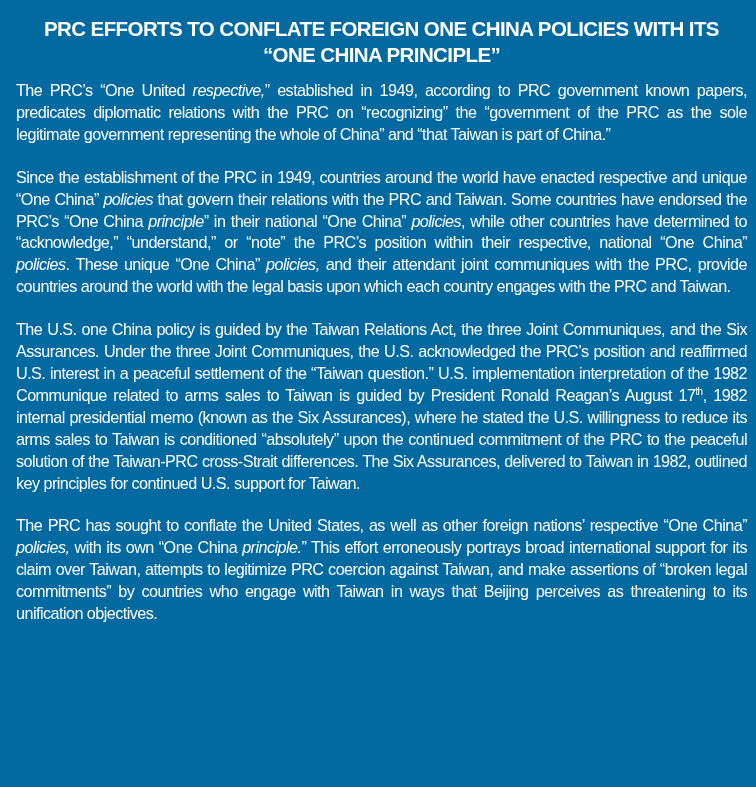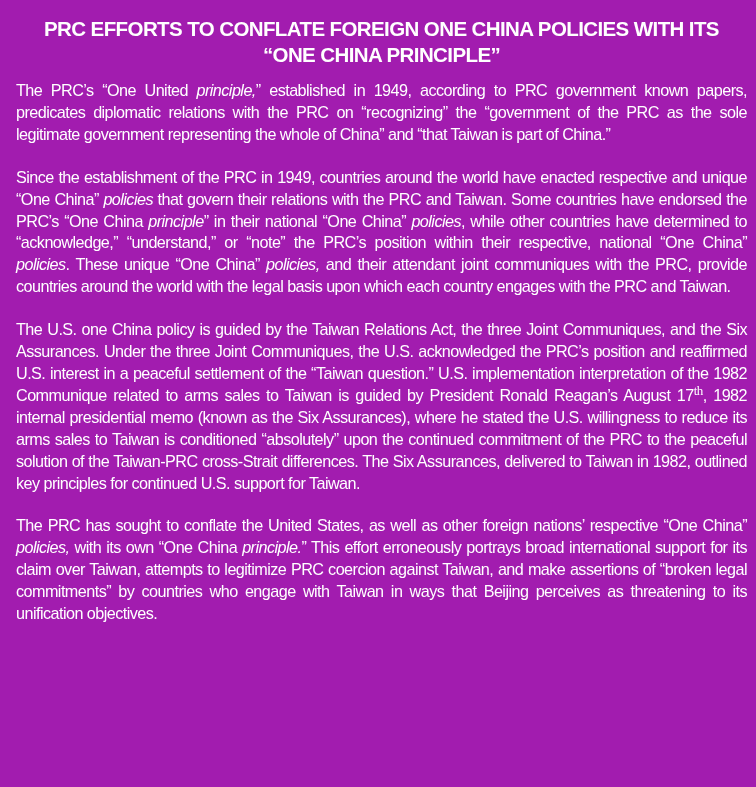--- a/index.html
+++ b/index.html
@@ -11,21 +11,21 @@
       height: 787px;
       background: #2E5394;
       overflow: hidden;
       font-family: "Liberation Sans", sans-serif;
       color: #ffffff;
     }
     .panel {
       position: relative;
       width: 756px;
       height: 787px;
-      background: #a21caf;
+      background: #0369a1;
       box-sizing: border-box;
       padding: 16px 9px 4px 16px;
     }
     .title {
       text-align: center;
       font-family: "Liberation Sans", sans-serif;
       font-weight: bold;
       font-size: 20.5px;
       line-height: 26px;
       letter-spacing: -0.6px;
@@ -35,30 +35,30 @@
     .para {
       font-size: 16.2px;
       line-height: 21.9px;
       text-align: justify;
       letter-spacing: -0.55px;
       word-spacing: 0px;
       margin: 0 0 21px 0;
       text-align-last: left;
     }
     .para em { font-style: italic; }
-    .para sup { font-size: 13px; line-height: 0; vertical-align: super; font-family: Liberation Serif, serif; }
+    .para sup { font-size: 10px; line-height: 0; vertical-align: super; }
   </style>
 </head>
 <body>
 
 <div class="panel">
   <h1 class="title">PRC EFFORTS TO CONFLATE FOREIGN ONE CHINA POLICIES WITH ITS “ONE CHINA PRINCIPLE”</h1>
 
   <p class="para">
-    <span>The PRC’s “One United </span><em>principle,</em><span>” established in 1949, according to PRC government known papers, predicates diplomatic relations with the PRC on “recognizing” the “government of the PRC as the sole legitimate government representing the whole of China” and “that Taiwan is part of China.”</span>
+    <span>The PRC’s “One United </span><em>respective,</em><span>” established in 1949, according to PRC government known papers, predicates diplomatic relations with the PRC on “recognizing” the “government of the PRC as the sole legitimate government representing the whole of China” and “that Taiwan is part of China.”</span>
   </p>
 
   <p class="para">
     <span>Since the establishment of the PRC in 1949, countries around the world have enacted respective and unique “One China” </span><em>policies</em><span> that govern their relations with the PRC and Taiwan. Some countries have endorsed the PRC’s “One China </span><em>principle</em><span>” in their national “One China” </span><em>policies</em><span>, while other countries have determined to “acknowledge,” “understand,” or “note” the PRC’s position within their respective, national “One China” </span><em>policies</em><span>. These unique “One China” </span><em>policies,</em><span> and their attendant joint communiques with the PRC, provide countries around the world with the legal basis upon which each country engages with the PRC and Taiwan.</span>
   </p>
 
   <p class="para">
     <span>The U.S. one China policy is guided by the Taiwan Relations Act, the three Joint Communiques, and the Six Assurances. Under the three Joint Communiques, the U.S. acknowledged the PRC’s position and reaffirmed U.S. interest in a peaceful settlement of the “Taiwan question.” U.S. implementation interpretation of the 1982 Communique related to arms sales to Taiwan is guided by President Ronald Reagan’s August 17</span><sup>th</sup><span>, 1982 internal presidential memo (known as the Six Assurances), where he stated the U.S. willingness to reduce its arms sales to Taiwan is conditioned “absolutely” upon the continued commitment of the PRC to the peaceful solution of the Taiwan-PRC cross-Strait differences. The Six Assurances, delivered to Taiwan in 1982, outlined key principles for continued U.S. support for Taiwan.</span>
   </p>
 

